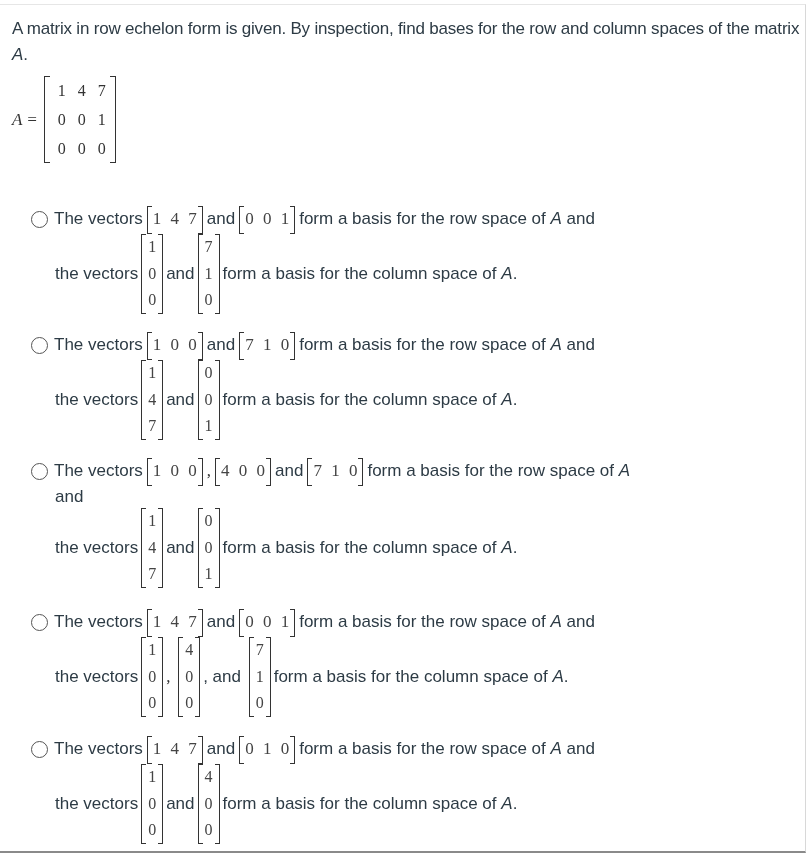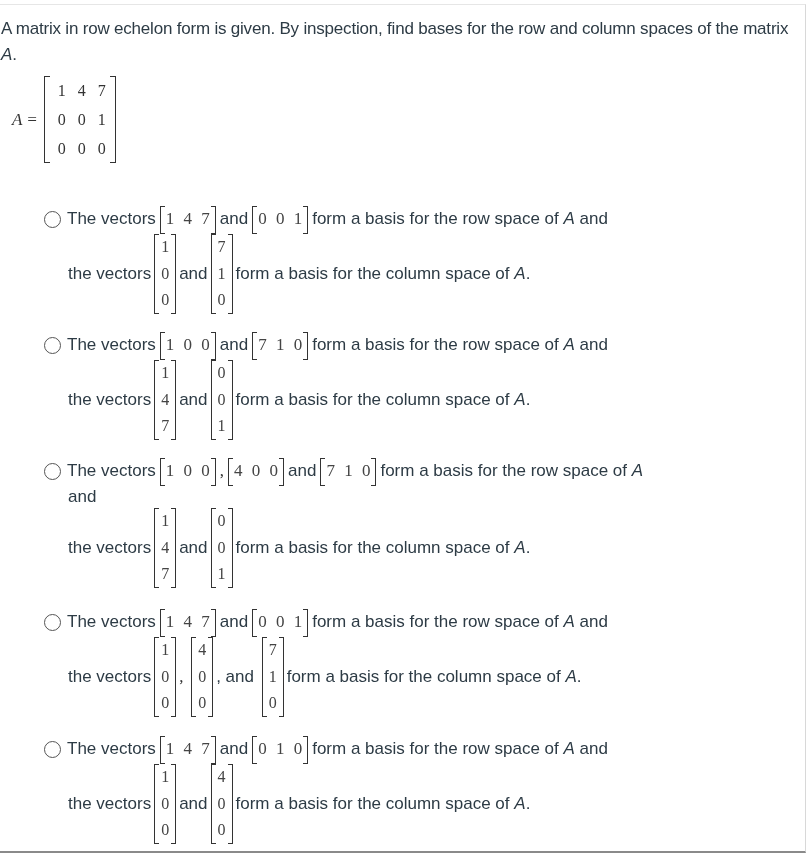--- a/index.html
+++ b/index.html
@@ -1,37 +1,37 @@
 <!DOCTYPE html>
 <html><head>
 <meta charset="utf-8">
 <style>
   html, body { margin:0; padding:0; background:#ffffff; }
   body { width:809px; height:856px; position:relative; overflow:hidden;
          font-family:"Liberation Sans", sans-serif; color:#2d3b45; }
   .frame { position:absolute; left:0; top:4px; width:806px; height:849px;
            border-top:1px solid #e6e6e6; border-right:1px solid #d8d8d8;
            border-bottom:2px solid #8a8a8a; box-sizing:border-box; }
-  .question { position:absolute; left:1px; top:16px; width:790px;
+  .question { position:absolute; left:12px; top:16px; width:790px;
               font-size:17px; line-height:26px; letter-spacing:-0.2px; }
   .math { font-family:"Liberation Serif", serif; color:#333; }
   .it { font-style:italic; }
   
   .amat { position:absolute; left:12px; top:76px; display:flex; align-items:center; }
   .amat .lbl { font-family:"Liberation Serif", serif; font-size:17px; color:#333; margin-right:6px; }
   .bmat { position:relative; display:inline-grid; padding:0 6px;
           font-family:"Liberation Serif", serif; color:#333; font-size:16px; }
   .bmat::before, .bmat::after { content:""; position:absolute; top:0; bottom:0; width:5px;
           border:1px solid #333; }
   .bmat::before { left:0; border-right:none; }
   .bmat::after { right:0; border-left:none; }
   .amat .bmat { grid-template-columns:repeat(3, 20px); grid-auto-rows:29px; padding:0 4px 0 8px; }
   .amat .bmat span { display:flex; align-items:center; justify-content:center; }
 
-  .opt { position:absolute; left:44px; width:760px; font-size:17px; }
+  .opt { position:absolute; left:31px; width:760px; font-size:17px; }
   .line1 { display:flex; align-items:center; height:26px; white-space:nowrap; }
   .radio { width:17px; height:17px; border:1.3px solid #555; border-radius:50%;
            box-sizing:border-box; margin-right:6px; flex:none; background:#fff; cursor:pointer; }
   .rowvec { position:relative; display:inline-flex; gap:0; padding:0 4px; margin:0 4px;
             font-family:"Liberation Serif", serif; color:#444; font-size:17px; height:24px; align-items:center; }
   .rowvec::before, .rowvec::after { content:""; position:absolute; top:-1px; bottom:-3px; width:4px;
             border:1px solid #333; }
   .rowvec::before { left:0; border-right:none; }
   .rowvec::after { right:0; border-left:none; }
   .rowvec span { width:20px; text-align:center; }

